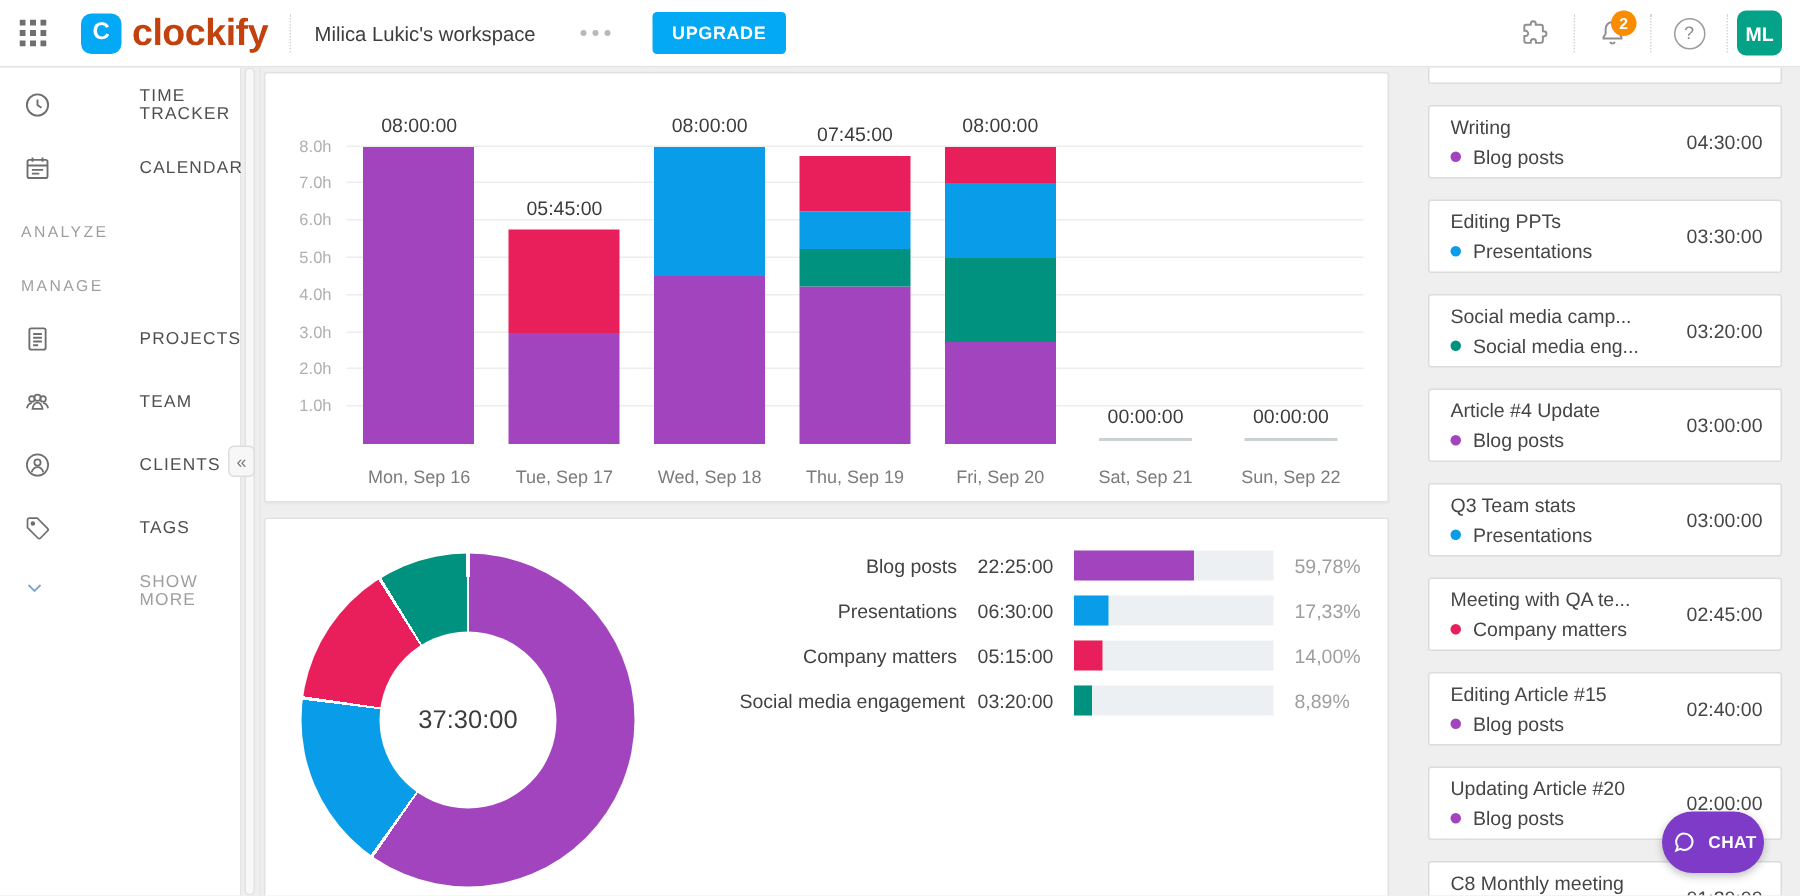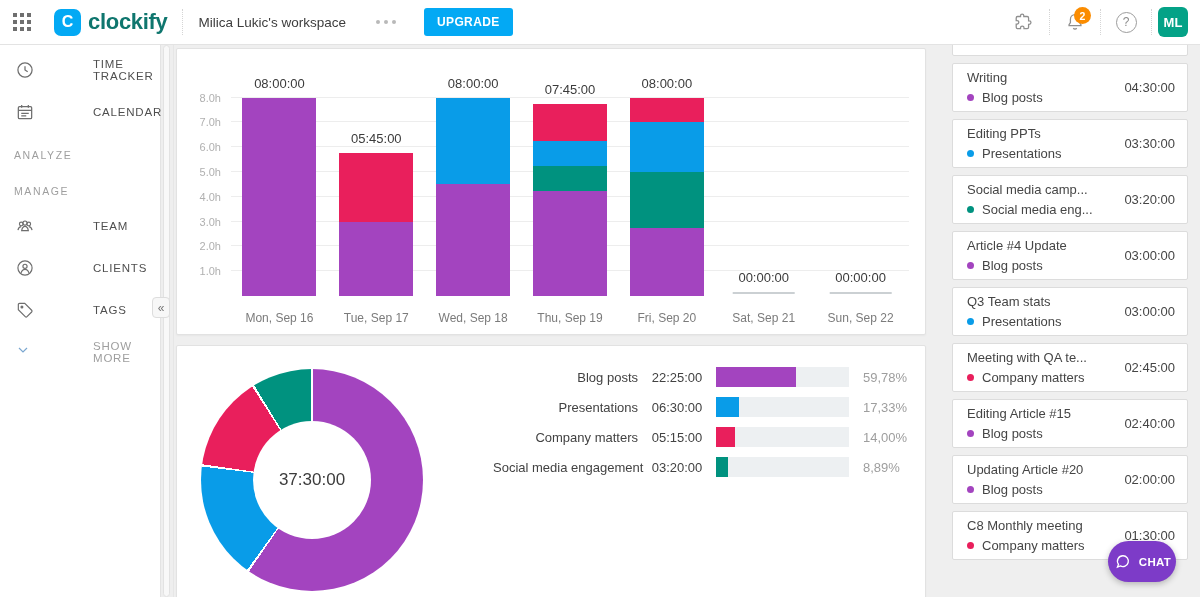--- a/index.html
+++ b/index.html
@@ -5,21 +5,21 @@
   * { margin:0; padding:0; box-sizing:border-box; }
   html,body { width:1200px; height:597px; }
   body { font-family:"Liberation Sans", sans-serif; background:#efefef; overflow:hidden; position:relative; }
   .app { position:absolute; inset:0; width:1200px; height:597px; overflow:hidden; }
 
   
   .topbar { position:absolute; left:0; top:0; right:0; height:45px; background:#fff; border-bottom:1px solid #e3e3e3; display:flex; align-items:center; z-index:30; }
   .apps-btn { width:44px; display:flex; justify-content:center; align-items:center; cursor:pointer; color:#6f6f6f; }
   .logo-wrap { display:flex; align-items:center; gap:7px; padding:0 14px 0 10px; }
   .logo-mark { width:27px; height:27px; background:#03a9f4; border-radius:7px; color:#fff; font-weight:bold; font-size:16px; display:flex; align-items:center; justify-content:center; }
-  .logo-word { font-size:22px; font-weight:700; color:#0f766e; letter-spacing:-0.3px; }
+  .logo-word { font-size:25px; font-weight:700; color:#c2410c; letter-spacing:-0.3px; }
   .tb-divider { height:26px; border-left:1px dotted #d5d5d5; }
   .workspace { font-size:13.5px; color:#3d3d3d; padding:0 14px 0 16px; cursor:pointer; }
   .menu-dots { display:flex; gap:4px; padding:0 16px; cursor:pointer; }
   .menu-dots i { width:4px; height:4px; border-radius:50%; background:#b9b9b9; }
   .upgrade-btn { background:#03a9f4; color:#fff; border:none; font-family:inherit; font-size:12px; font-weight:bold; letter-spacing:0.4px; padding:7px 13px; border-radius:3px; cursor:pointer; margin-left:12px; }
   .tb-right { margin-left:auto; display:flex; align-items:center; height:100%; }
   .tb-icon { width:50px; height:100%; display:flex; align-items:center; justify-content:center; color:#8f8f8f; cursor:pointer; position:relative; }
   .badge { position:absolute; top:7px; right:9px; min-width:17px; height:17px; border-radius:9px; background:#fb8c00; color:#fff; font-size:10.5px; font-weight:bold; display:flex; align-items:center; justify-content:center; padding:0 4px; }
   .qmark { width:21px; height:21px; border:1.5px solid #9c9c9c; border-radius:50%; display:flex; align-items:center; justify-content:center; font-size:12px; color:#8c8c8c; }
   .avatar { width:30px; height:30px; border-radius:6px; background:#04a287; color:#fff; font-size:13px; font-weight:bold; display:flex; align-items:center; justify-content:center; margin:0 12px 0 6px; cursor:pointer; }
@@ -65,21 +65,21 @@
   .legend { position:absolute; left:316px; top:16px; right:10px; }
   .legend-row { display:grid; grid-template-columns:145px 62px 133px 60px; column-gap:8px; align-items:center; height:30px; }
   .lg-label { text-align:right; font-size:13px; color:#424242; white-space:nowrap; }
   .lg-time { text-align:center; font-size:13px; color:#424242; }
   .lg-track { height:20px; background:#edf0f2; position:relative; }
   .lg-fill { position:absolute; left:0; top:0; bottom:0; }
   .lg-pct { font-size:13px; color:#9e9e9e; padding-left:6px; }
 
   
   .panel { position:absolute; left:778px; top:0; bottom:0; width:236px; overflow:hidden; }
-  .prow { background:#fff; border:1px solid #dcdcdc; border-radius:2px; height:49px; margin-bottom:7px; position:relative; padding:6px 64px 4px 14px; cursor:pointer; }
+  .prow { background:#fff; border:1px solid #dcdcdc; border-radius:2px; height:49px; margin-bottom:14px; position:relative; padding:6px 64px 4px 14px; cursor:pointer; }
   .prow.partial { margin-top:-38px; }
   .prow-title { font-size:13px; color:#454545; white-space:nowrap; overflow:hidden; }
   .prow-proj { display:flex; align-items:center; gap:8px; margin-top:5px; }
   .prow-dot { width:7px; height:7px; border-radius:50%; flex:none; }
   .prow-proj span { font-size:13px; color:#454545; white-space:nowrap; overflow:hidden; }
   .prow-time { position:absolute; right:12px; top:0; bottom:0; display:flex; align-items:center; font-size:13px; color:#454545; }
 
   
   .chat-btn { position:absolute; left:934px; top:496px; width:68px; height:41px; border:none; border-radius:21px; background:#7d3bc8; color:#fff; display:flex; align-items:center; justify-content:center; gap:6px; cursor:pointer; font-family:inherit; box-shadow:0 2px 6px rgba(0,0,0,0.25); }
   .chat-btn .txt { font-size:11.5px; font-weight:bold; letter-spacing:0.3px; }
@@ -157,20 +157,29 @@
             <rect x="4" y="5.5" width="16" height="14.5" rx="1.5"></rect>
             <path d="M8 3.5v3.5M16 3.5v3.5M4 10h16M7.5 13.5h9M7.5 16.5h6"></path>
           </svg>
       </span>
       <span class="lbl">CALENDAR</span>
     </div>
     <div class="side-heading">ANALYZE</div>
     <div class="side-heading">MANAGE</div>
     <div class="side-item">
       <span class="icn">
+        <svg width="20" height="20" viewBox="0 0 24 24" fill="none" stroke="currentColor" stroke-width="1.5">
+            <rect x="5.5" y="3.5" width="13" height="17" rx="1.5"></rect>
+            <path d="M8.5 8h7M8.5 11h7M8.5 14h7M8.5 17h4"></path>
+          </svg>
+      </span>
+      <span class="lbl">PROJECTS</span>
+    </div>
+    <div class="side-item">
+      <span class="icn">
         <svg width="20" height="20" viewBox="0 0 24 24" fill="none" stroke="currentColor" stroke-width="1.4">
             <circle cx="7.5" cy="9.5" r="2.2"></circle>
             <circle cx="16.5" cy="9.5" r="2.2"></circle>
             <circle cx="12" cy="8.5" r="2.5"></circle>
             <path d="M3.5 17c.6-2.6 2-4.2 4-4.2M20.5 17c-.6-2.6-2-4.2-4-4.2M8 17.5c.6-3.2 2.1-5 4-5s3.4 1.8 4 5z"></path>
           </svg>
       </span>
       <span class="lbl">TEAM</span>
     </div>
     <div class="side-item">

